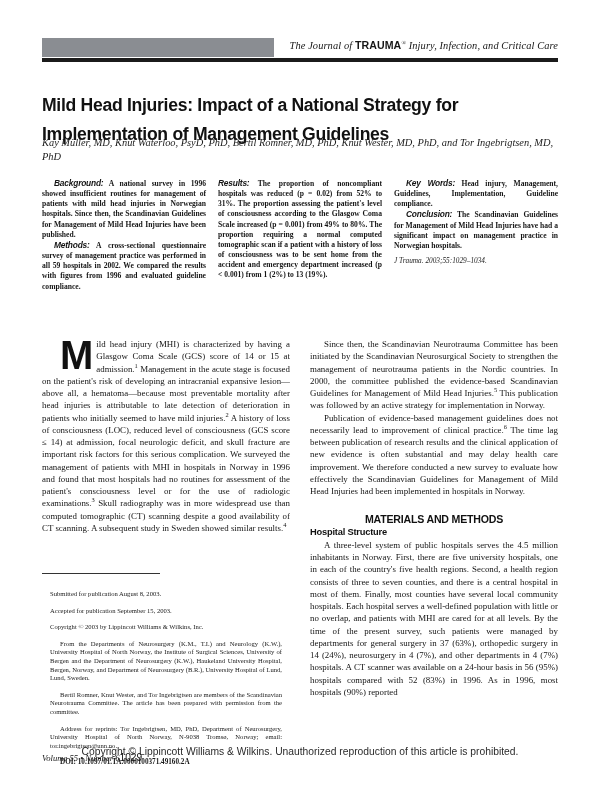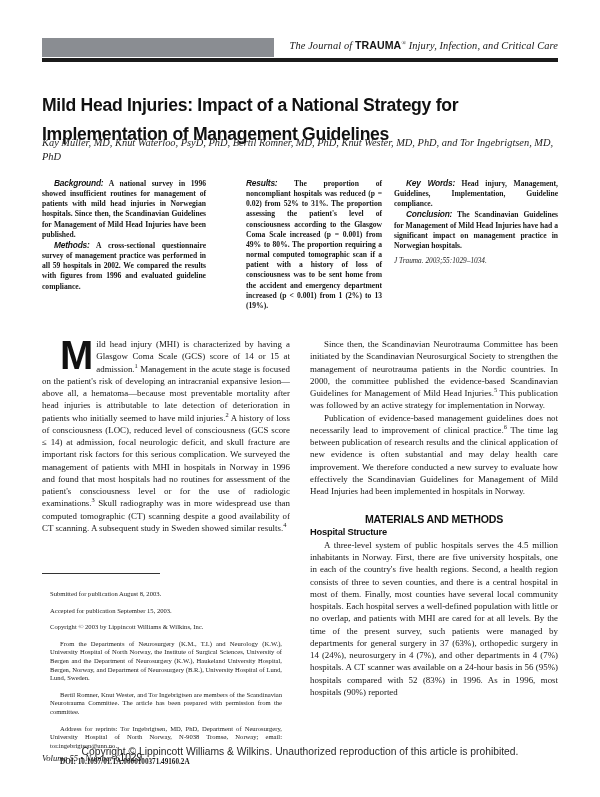--- a/index.html
+++ b/index.html
@@ -108,21 +108,20 @@
     font-weight: bold;
     color: #151515;
     hyphens: auto;
   }
   .abs-col p {
     margin: 0;
     text-indent: 12px;
   }
   .abs-col p.cont {
     text-indent: 0;
-    margin-left: 28px;
   }
   .run-head {
     font-family: "Liberation Sans", sans-serif;
     font-weight: bold;
     font-style: italic;
     font-size: 8.4px;
     letter-spacing: -0.2px;
   }
   .citation {
     margin-top: 5px;

